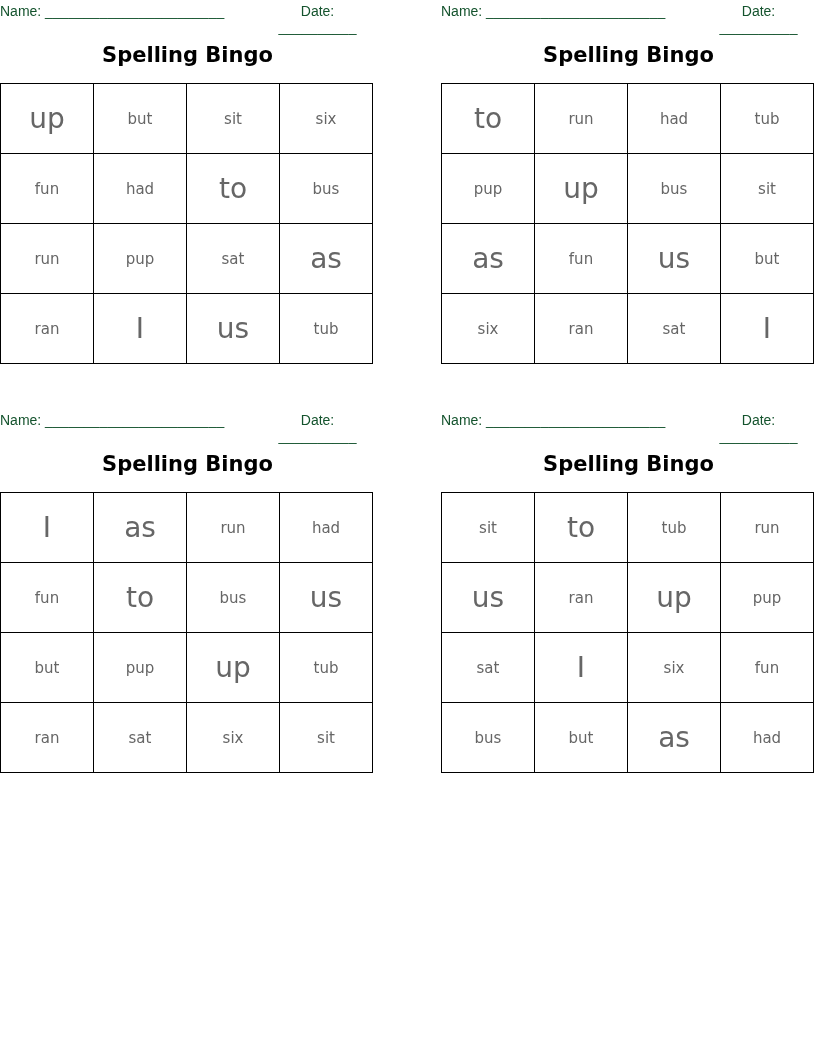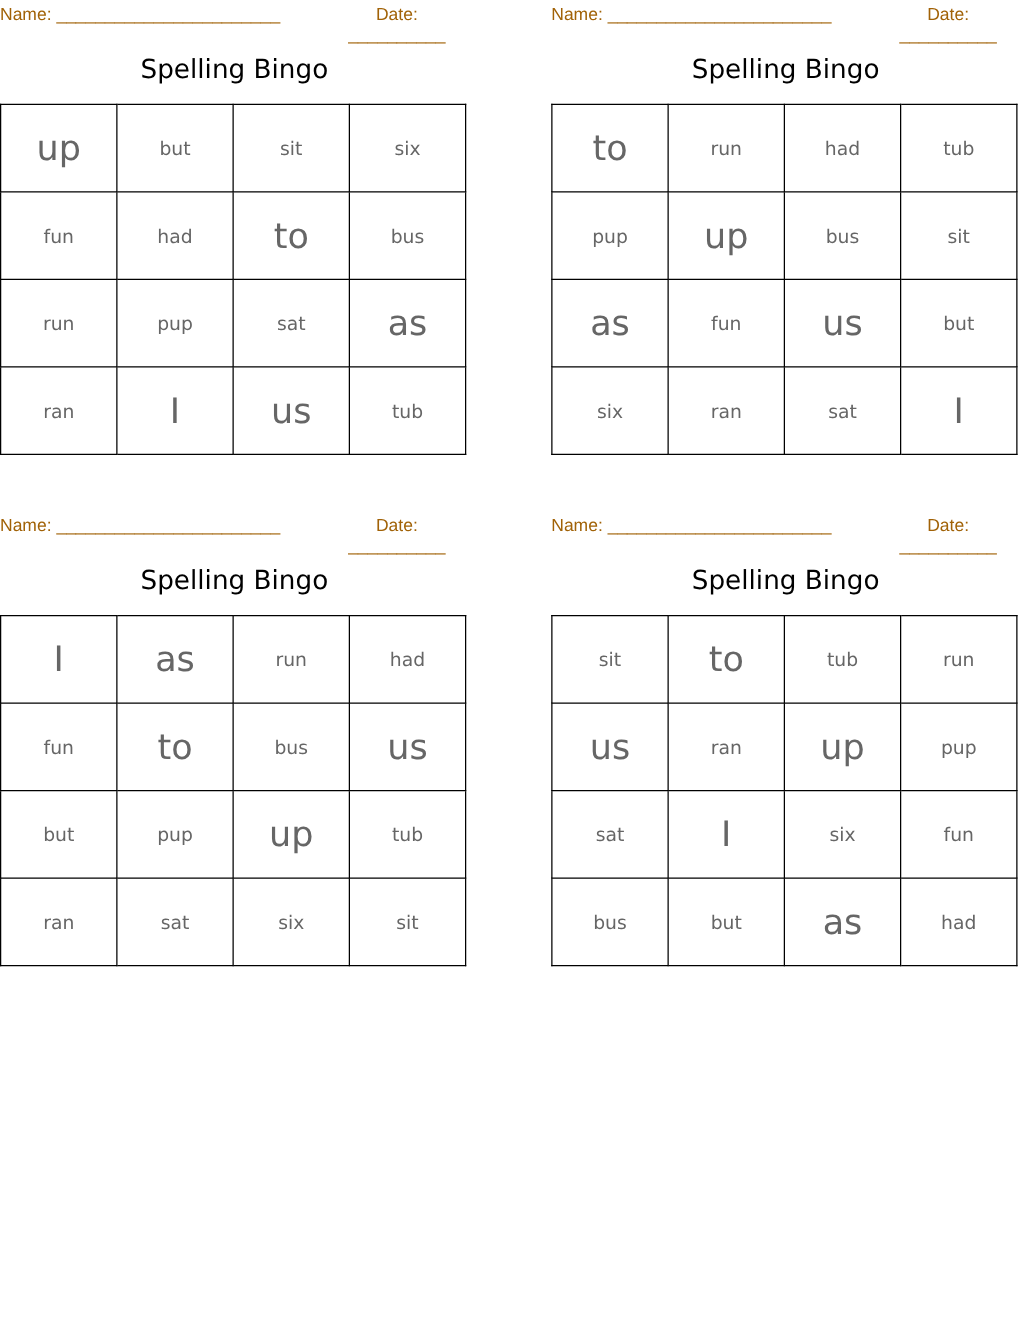--- a/index.html
+++ b/index.html
@@ -1,21 +1,21 @@
 <!DOCTYPE html>
 <html><head>
 <meta charset="utf-8">
 <style>
   html,body{margin:0;padding:0;background:#fff;}
   body{width:816px;height:1056px;position:relative;overflow:hidden;font-family:"DejaVu Sans",sans-serif;}
   .card{position:absolute;width:375px;}
-  .hdr{position:absolute;top:0;left:0;width:375px;height:20px;font-family:"Liberation Sans",sans-serif;font-size:14px;color:#a16207;}
+  .hdr{position:absolute;top:0;left:0;width:375px;height:20px;font-family:"Liberation Sans",sans-serif;font-size:14px;color:#14532d;}
   .hdr .nm{position:absolute;left:0;top:3px;}
   .hdr .dt{position:absolute;left:260px;top:3px;text-align:center;}
-  .title{position:absolute;top:43px;left:0;width:375px;text-align:center;font-family:"DejaVu Sans",sans-serif;font-size:21px;color:#000;}
+  .title{position:absolute;top:43px;left:0;width:375px;text-align:center;font-family:"DejaVu Sans",sans-serif;font-size:21px;color:#000;font-weight:bold;}
   table{position:absolute;top:83px;left:0;border-collapse:collapse;}
   td{width:92px;height:69px;border:1px solid #000;text-align:center;vertical-align:middle;color:#666;font-size:15px;padding:0;font-family:"DejaVu Sans",sans-serif;}
   td.big{font-size:28px;}
 </style>
 </head>
 <body>
 
 <div id="root">
     <div class="card" style="left: 0px; top: 0px;">
       <div class="hdr">

